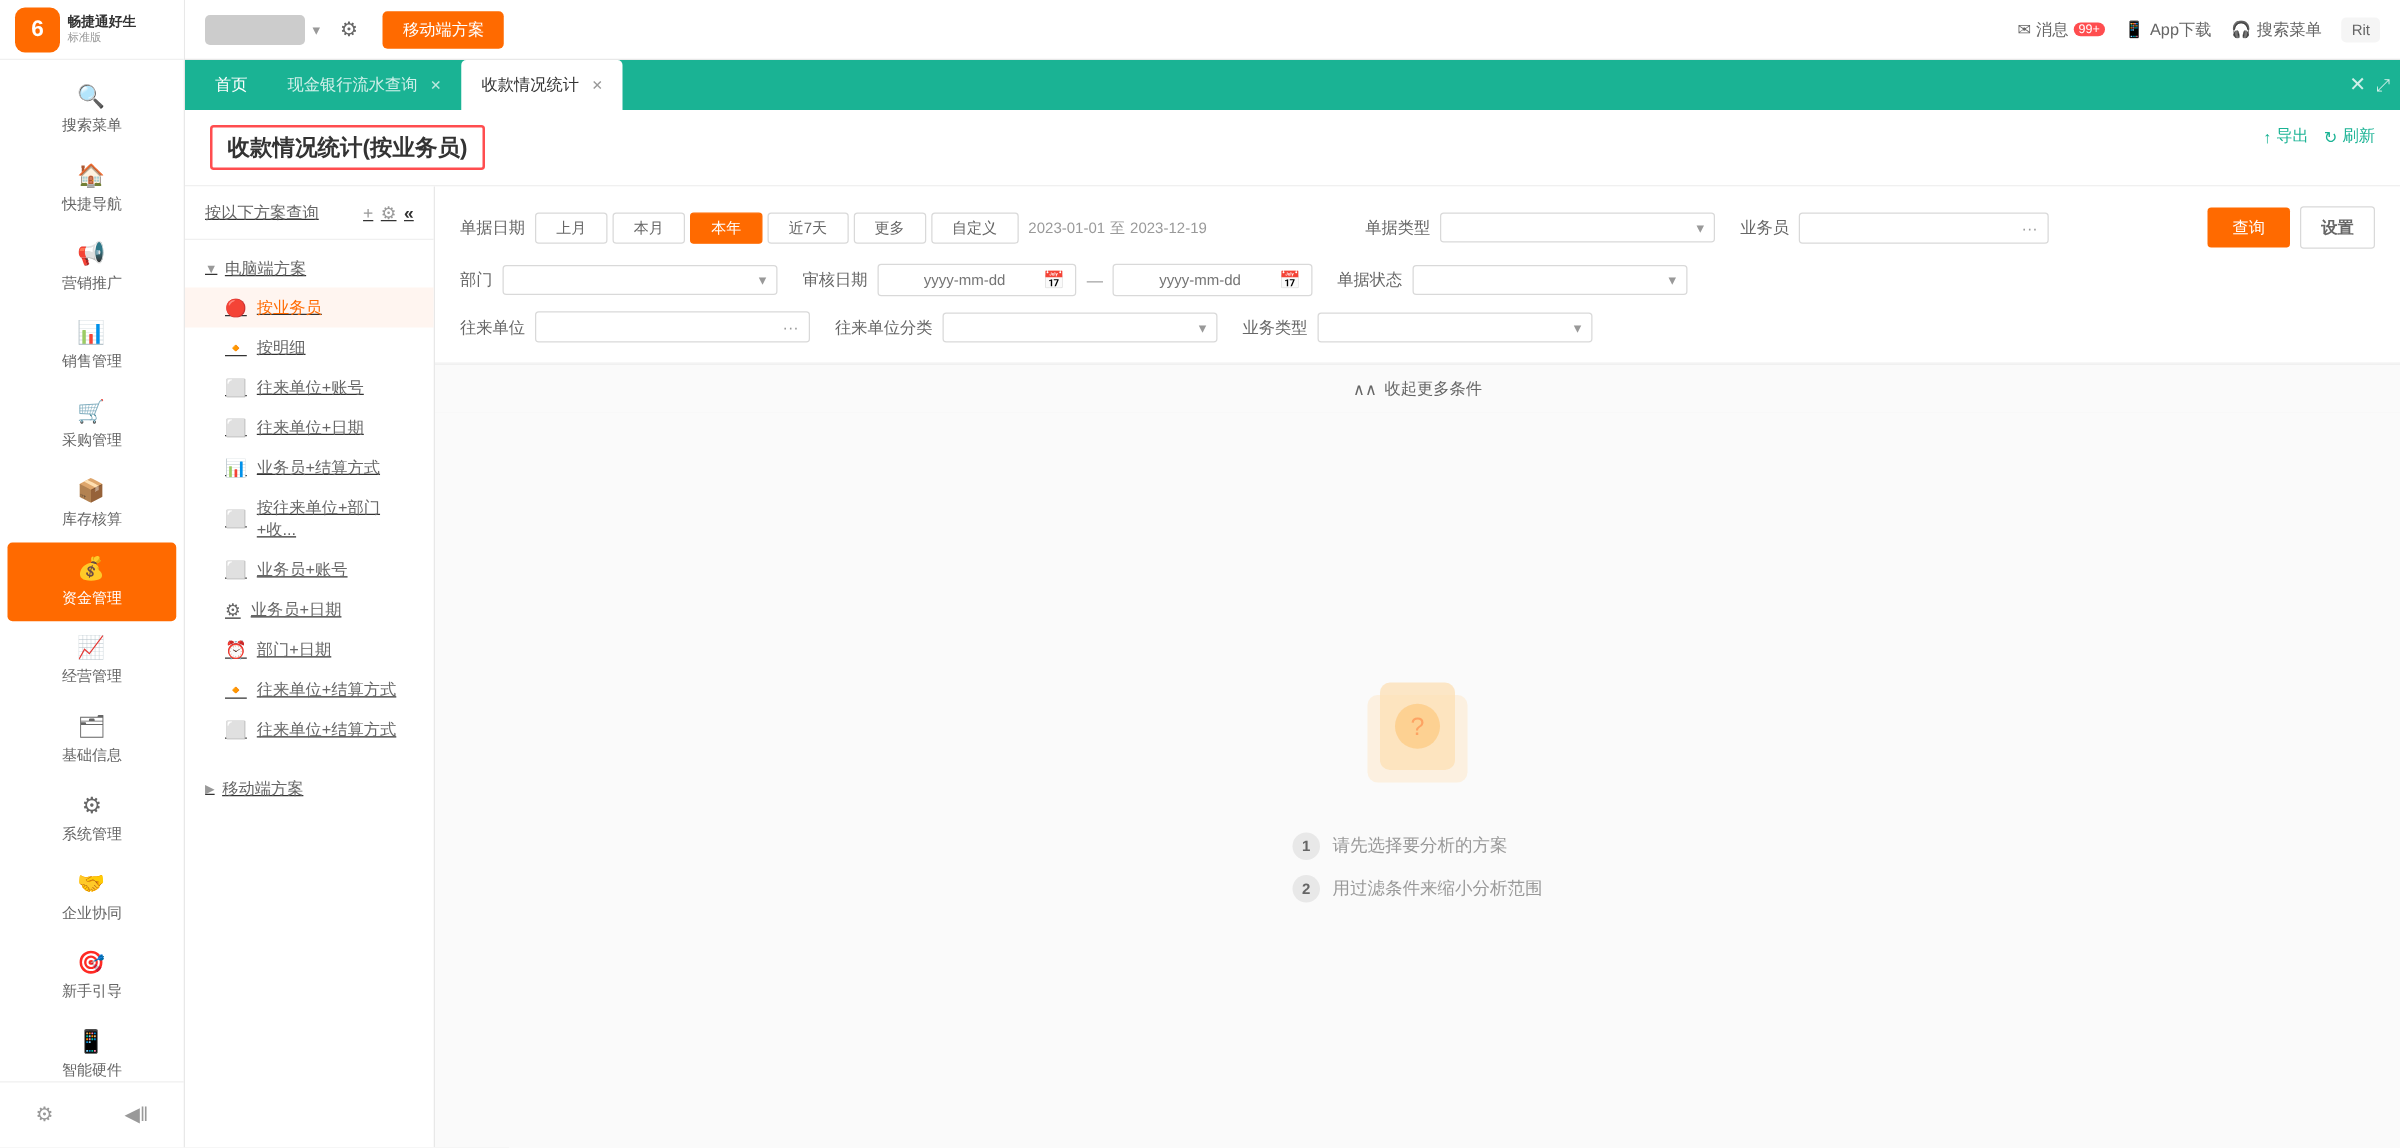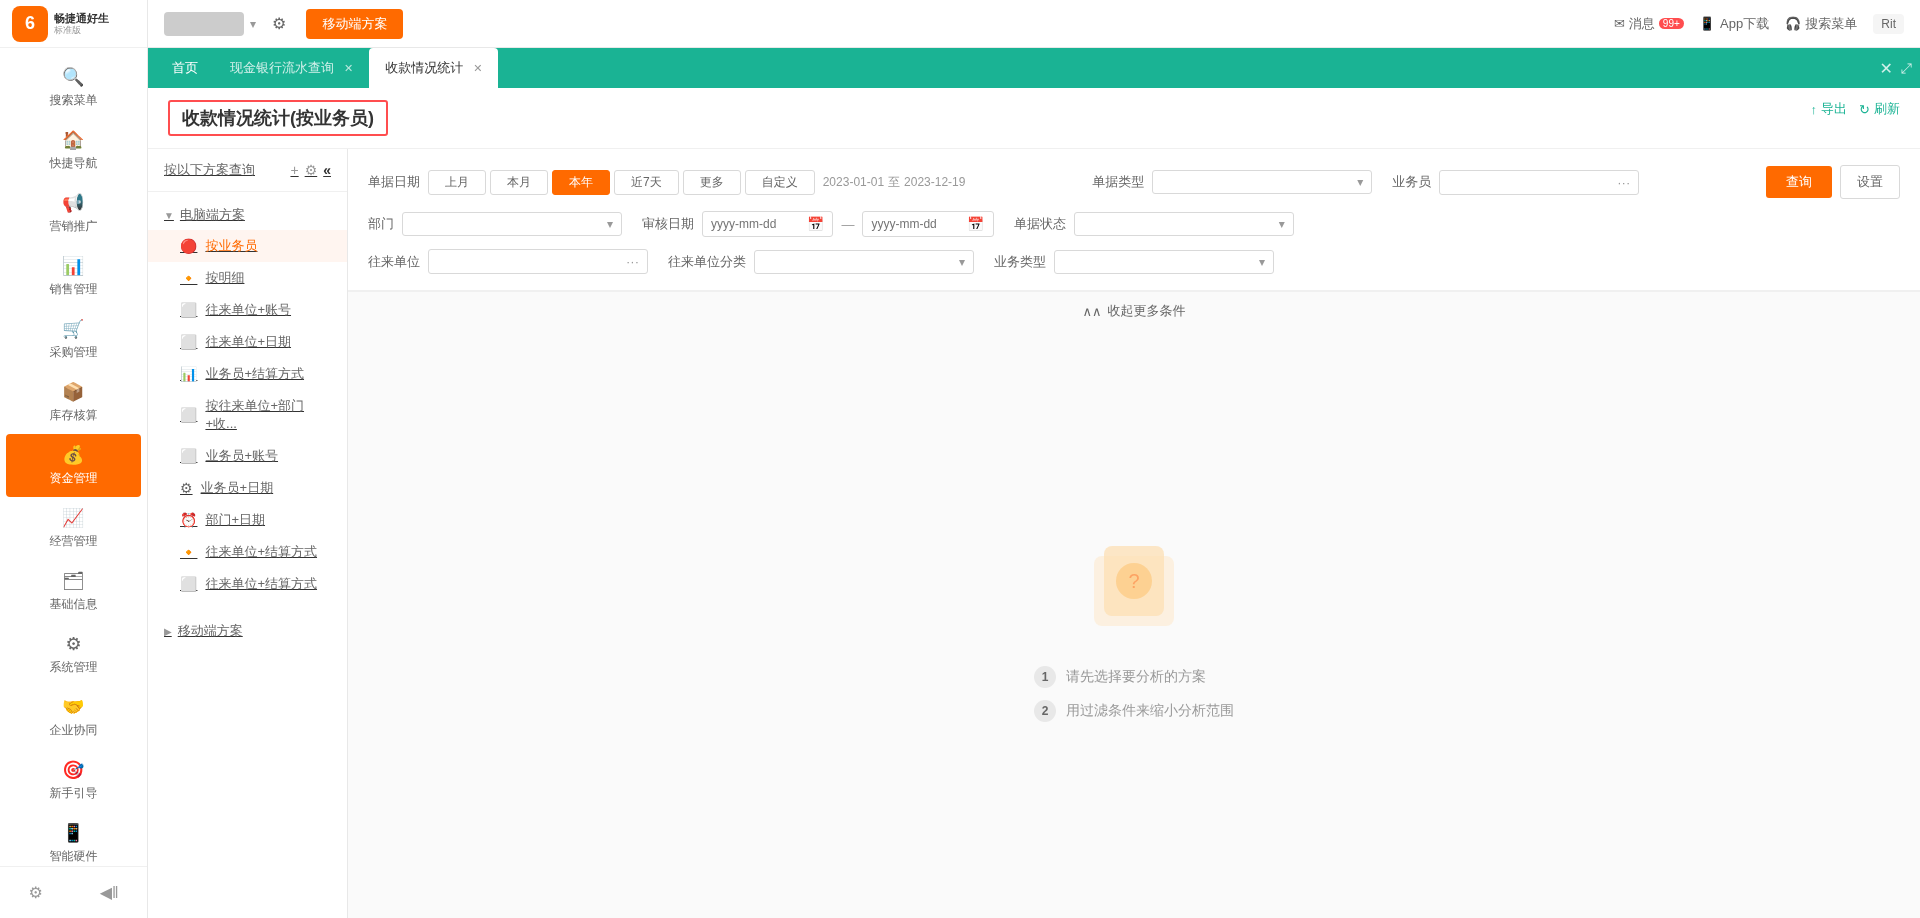--- a/index.html
+++ b/index.html
@@ -80,26 +80,26 @@
     .filter-item { display: flex; align-items: center; gap: 8px; }
     .filter-label { color: #666; font-size: 13px; white-space: nowrap; }
     .date-preset { display: flex; gap: 4px; }
     .date-btn { padding: 3px 16px; border: 1px solid #d9d9d9; border-radius: 3px; cursor: pointer; font-size: 12px; color: #666; background: #fff; }
     .date-btn.active { background: #ff6a00; color: #fff; border-color: #ff6a00; }
     .date-range { display: flex; align-items: center; gap: 4px; color: #999; font-size: 12px; }
     .filter-select { display: flex; align-items: center; border: 1px solid #d9d9d9; border-radius: 3px; padding: 4px 8px; background: #fff; min-width: 180px; cursor: pointer; }
     .filter-select-text { flex: 1; color: #999; font-size: 13px; }
     .filter-select-arrow { color: #999; font-size: 12px; }
     .filter-date-input { display: flex; align-items: center; border: 1px solid #d9d9d9; border-radius: 3px; padding: 4px 8px; background: #fff; gap: 6px; cursor: pointer; }
-    .filter-date-input input { border: none; outline: none; color: #000000; font-size: 12px; width: 90px; background: transparent; }
+    .filter-date-input input { border: none; outline: none; color: #000000; font-size: 12px; width: 90px; background: transparent; margin-left: 28px; }
     .filter-date-input .cal-icon { color: #999; font-size: 14px; }
     .filter-dash { color: #999; }
     .filter-actions { display: flex; gap: 8px; margin-left: auto; align-items: center; }
     .btn-query { background: #ff6a00; color: #fff; border: none; padding: 7px 20px; border-radius: 3px; cursor: pointer; font-size: 13px; }
-    .btn-setting { background: #fff; color: #666; border: 1px solid #d9d9d9; padding: 7px 16px; border-radius: 3px; cursor: pointer; font-size: 13px; }
+    .btn-setting { background: #fff; color: #666; border: 1px solid #d9d9d9; padding: 7px 16px; border-radius: 3px; cursor: pointer; font-size: 13px; font-weight: bold; }
     .collapse-bar { display: flex; align-items: center; justify-content: center; padding: 10px; color: #666; cursor: pointer; gap: 6px; font-size: 13px; background: #fafafa; border-top: 1px solid #f0f0f0; }
 
     
     .empty-area { flex: 1; display: flex; flex-direction: column; align-items: center; justify-content: center; gap: 20px; background: #fafafa; }
     .empty-illustration { width: 120px; height: 120px; opacity: 0.6; }
     .empty-steps { display: flex; flex-direction: column; gap: 12px; }
     .empty-step { display: flex; align-items: center; gap: 10px; color: #999; font-size: 14px; }
     .step-num { width: 22px; height: 22px; border-radius: 50%; background: #e8e8e8; display: flex; align-items: center; justify-content: center; font-size: 12px; color: #666; font-weight: bold; flex-shrink: 0; }
 
     

